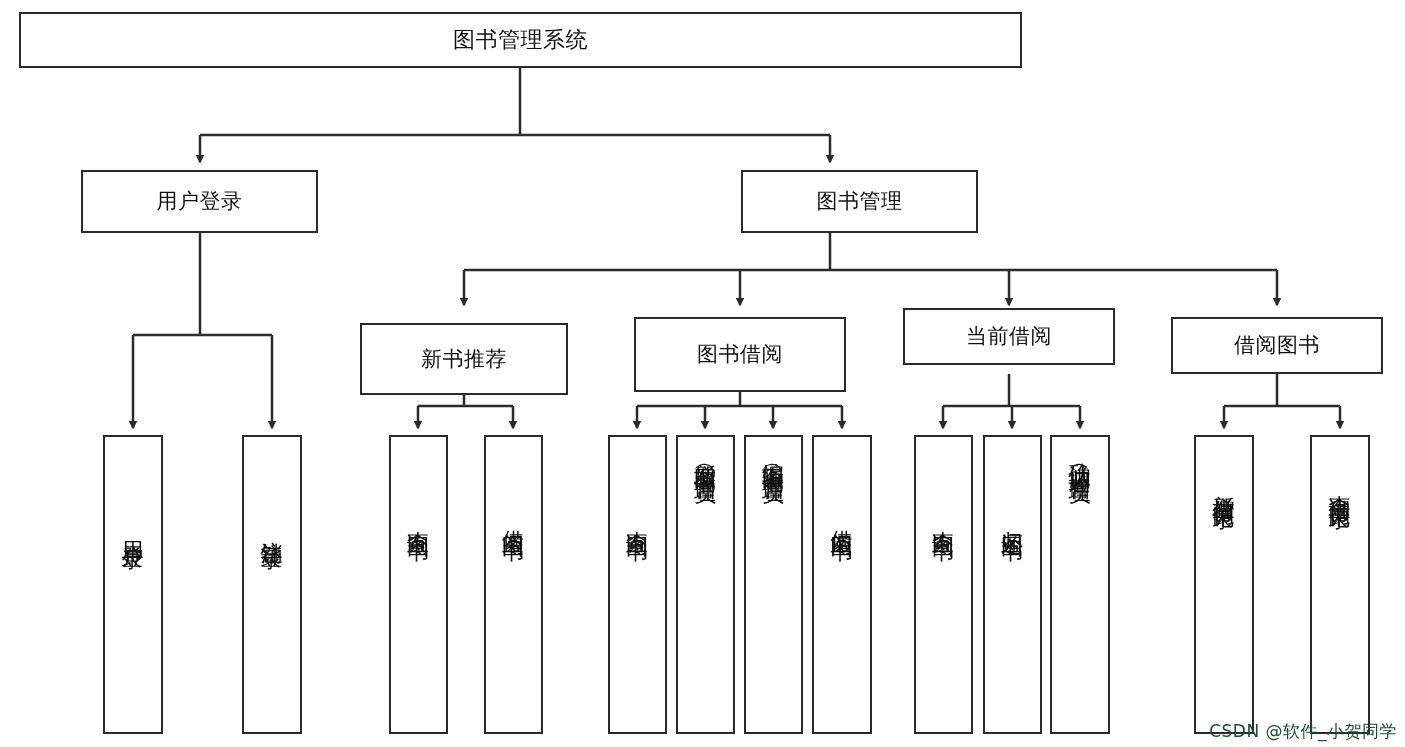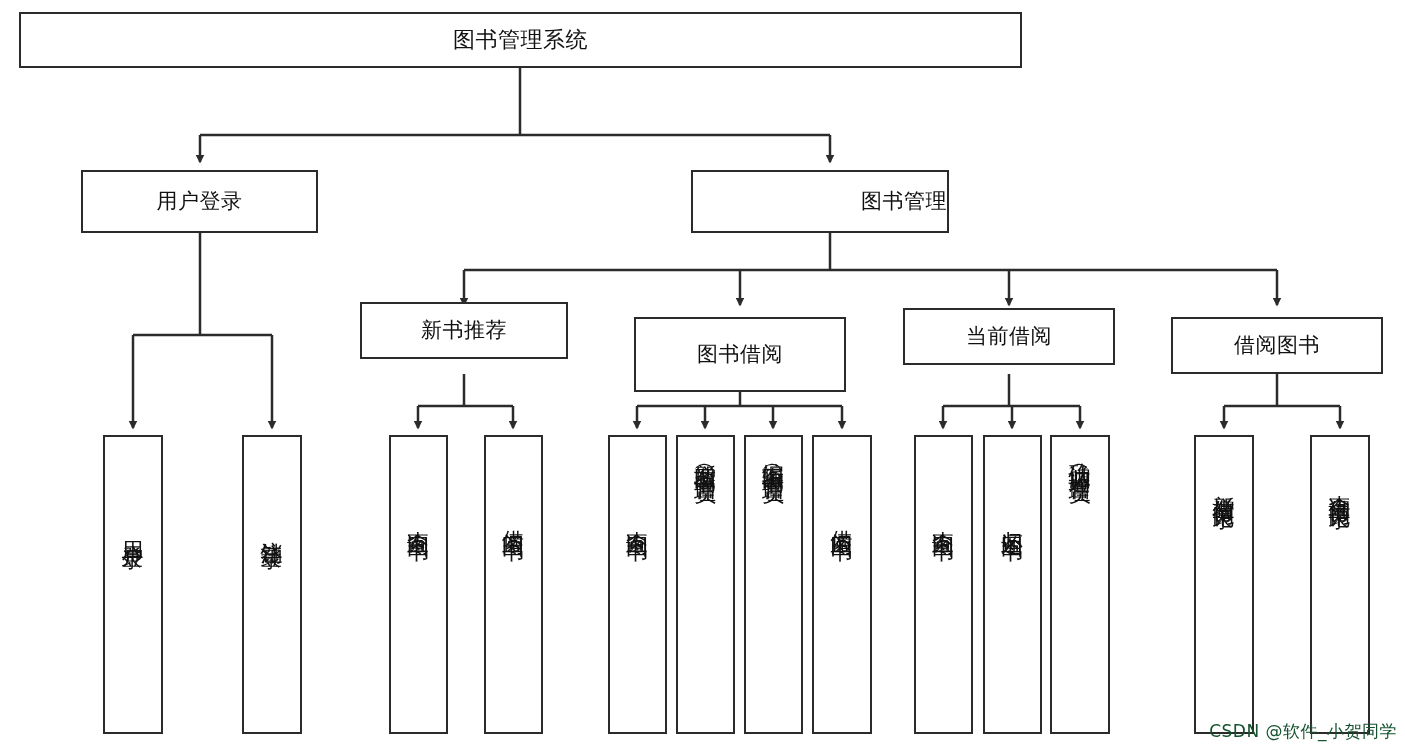--- a/index.html
+++ b/index.html
@@ -127,25 +127,25 @@
     </g>
   </svg>
 
   <div class="node horiz root" style="left:19px; top:12px; width:1003px; height:56px;">
     <span class="node-label">图书管理系统</span>
   </div>
 
   <div class="node horiz" style="left:81px; top:170px; width:237px; height:63px;">
     <span class="node-label">用户登录</span>
   </div>
-  <div class="node horiz" style="left:691px; top:170px; width:258px; height:63px;justify-content:flex-end;">
+  <div class="node horiz" style="left:741px; top:170px; width:237px; height:63px;">
     <span class="node-label">图书管理</span>
   </div>
 
-  <div class="node horiz" style="left:360px; top:302px; width:208px; height:57px;align-items:center;">
+  <div class="node horiz" style="left:360px; top:323px; width:208px; height:72px;align-items:center;">
     <span class="node-label">新书推荐</span>
   </div>
   <div class="node horiz" style="left:634px; top:317px; width:212px; height:75px;">
     <span class="node-label">图书借阅</span>
   </div>
   <div class="node horiz" style="left:903px; top:308px; width:212px; height:57px;">
     <span class="node-label">当前借阅</span>
   </div>
   <div class="node horiz" style="left:1171px; top:317px; width:212px; height:57px;">
     <span class="node-label">借阅图书</span>

